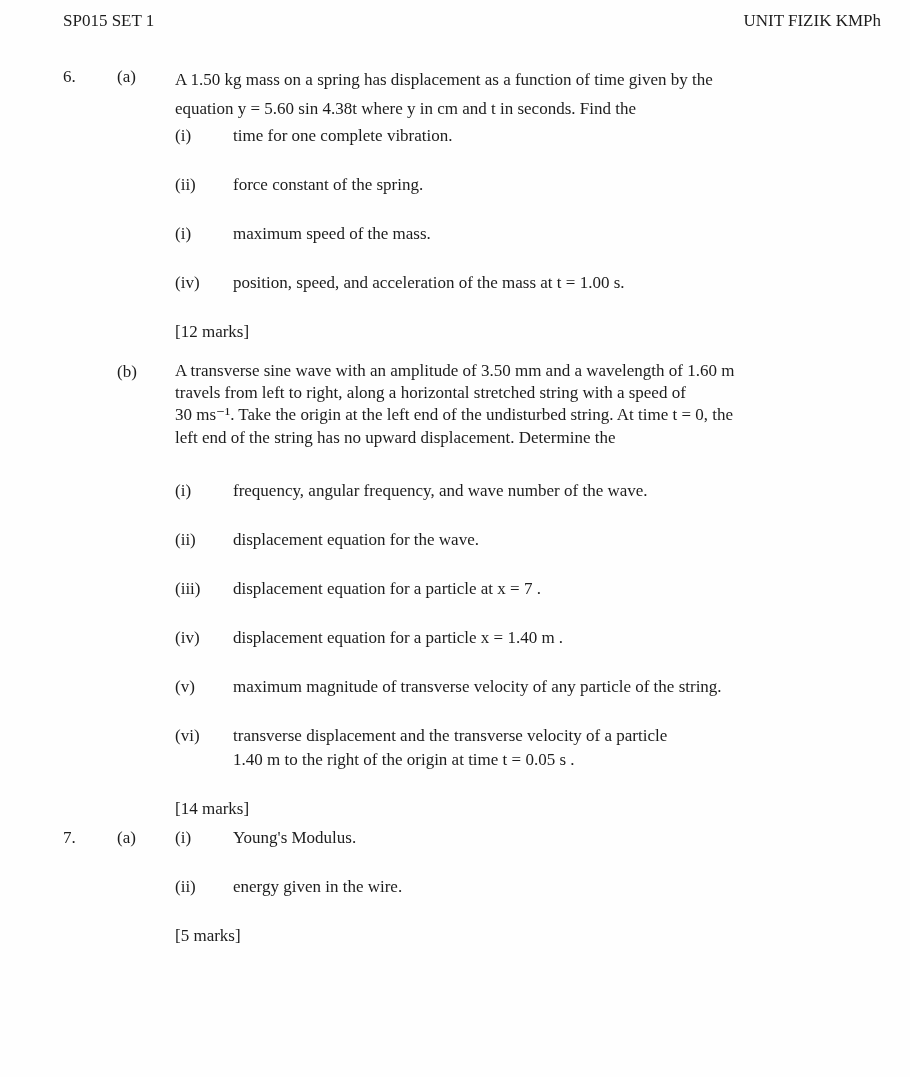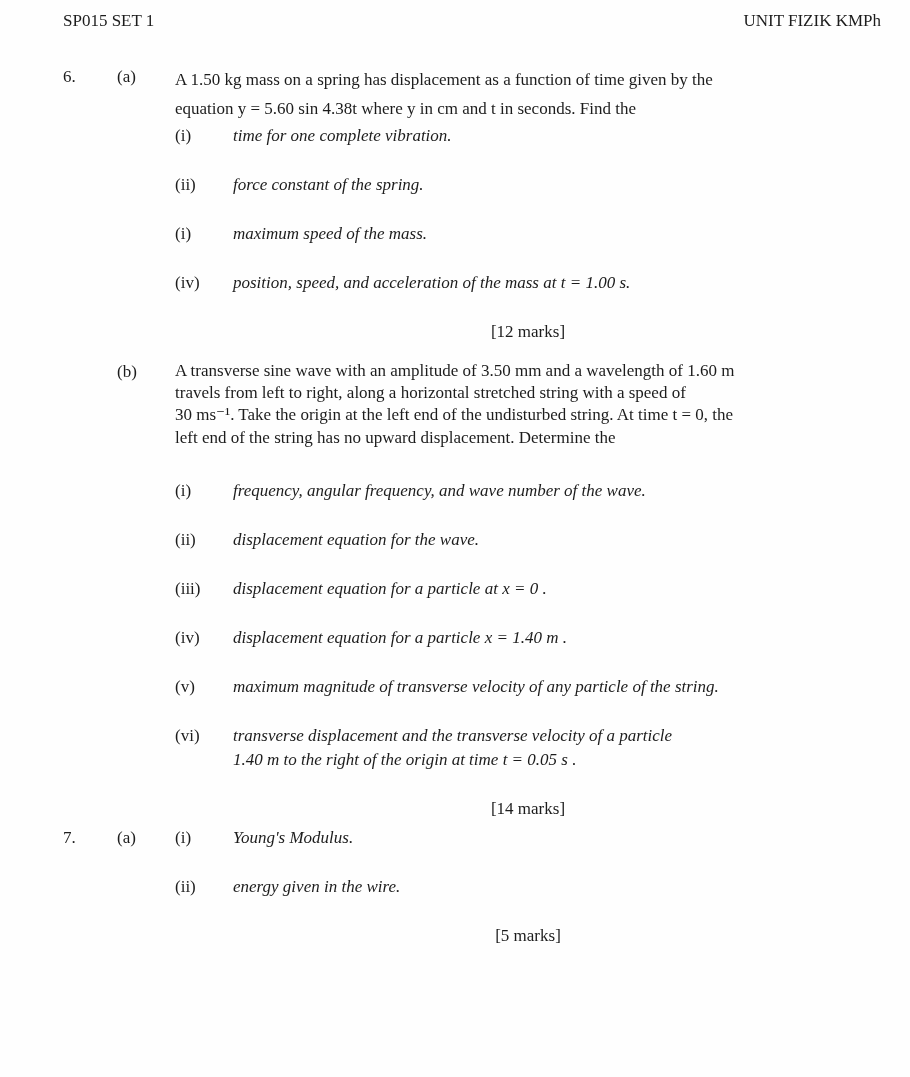--- a/index.html
+++ b/index.html
@@ -66,24 +66,23 @@
     margin-bottom: 25px;
   }
   .sub-label {
     width: 58px;
     flex-shrink: 0;
   }
   .sub-text {
     flex: 1;
     min-width: 0;
     white-space: pre-line;
-    font-style: italic;
   }
   .marks {
-    text-align: center;
+    text-align: left;
   }
 </style>
 </head>
 <body>
 
 <div class="page">
 
   <div class="header">
     <span>SP015 SET 1</span>
     <span>UNIT FIZIK KMPh</span>
@@ -131,21 +130,21 @@
           <div class="sub-item">
             <div class="sub-label">(i)</div>
             <div class="sub-text">frequency, angular frequency, and wave number of the wave.</div>
           </div>
           <div class="sub-item">
             <div class="sub-label">(ii)</div>
             <div class="sub-text">displacement equation for the wave.</div>
           </div>
           <div class="sub-item">
             <div class="sub-label">(iii)</div>
-            <div class="sub-text">displacement equation for a particle at  x = 0 .</div>
+            <div class="sub-text">displacement equation for a particle at  x = 7 .</div>
           </div>
           <div class="sub-item">
             <div class="sub-label">(iv)</div>
             <div class="sub-text">displacement equation for a particle  x = 1.40 m .</div>
           </div>
           <div class="sub-item">
             <div class="sub-label">(v)</div>
             <div class="sub-text">maximum magnitude of transverse velocity of any particle of the string.</div>
           </div>
           <div class="sub-item">

